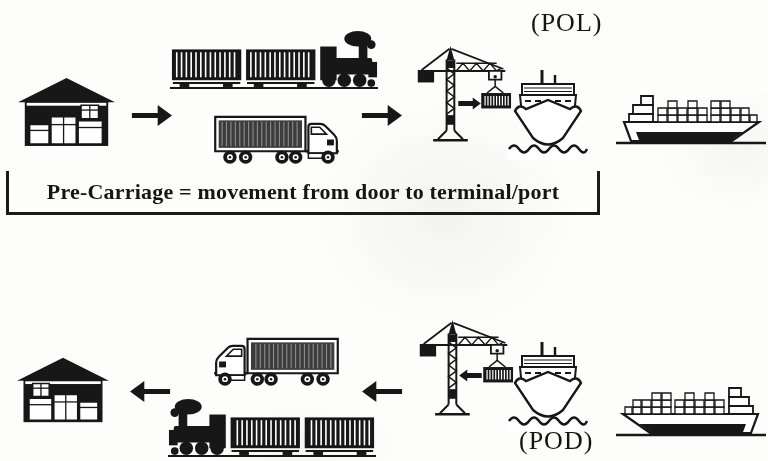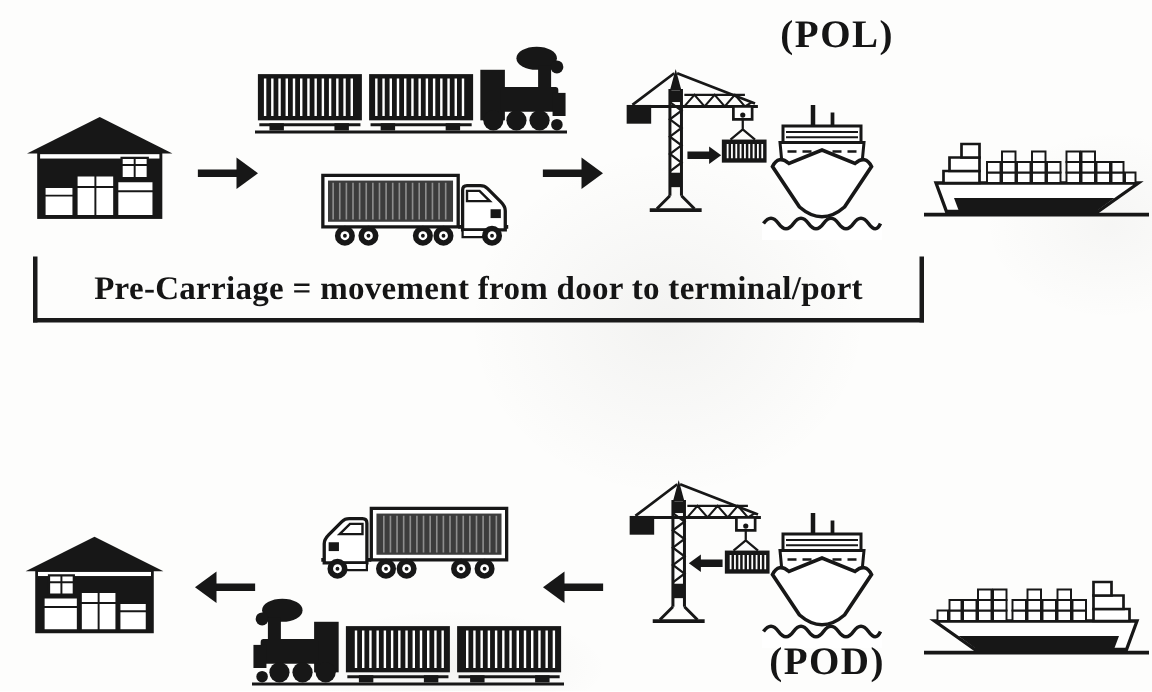--- a/index.html
+++ b/index.html
@@ -15,22 +15,22 @@
   }
   .icon{position:absolute;display:block;}
   .flip{transform:scaleX(-1);}
   .banner{
     position:absolute;display:flex;align-items:center;justify-content:center;
     font-weight:bold;font-size:22px;white-space:nowrap;letter-spacing:0.2px;color:#151515;
   }
   .banner.pre{border:3px solid #1a1a1a;border-top:none;}
   .banner.on{border:3px solid #1a1a1a;border-bottom:none;}
   .portlabel{
-    position:absolute;font-weight:bold;font-size:26px;letter-spacing:1px;
-    text-align:right;color:#151515;
+    position:absolute;font-weight:normal;font-size:26px;letter-spacing:1px;
+    text-align:left;color:#151515;margin-left:19px;
   }
   svg *{vector-effect:non-scaling-stroke;}
 </style>
 </head>
 <body>
 
 <div class="canvas">
 
   <svg width="0" height="0" style="position:absolute">
     <defs>
@@ -224,21 +224,21 @@
     </svg>
 
   <svg class="icon" style="left:508px;top:68px;width:80px;height:92px" viewBox="0 0 80 92">
       <use href="#shipbow"></use>
     </svg>
 
   <svg class="icon" style="left:616px;top:74px;width:150px;height:82px" viewBox="0 0 150 82">
       <use href="#cargoship"></use>
     </svg>
 
-  <div class="banner pre" style="left:22px;top:171px;width:588px;height:41px">
+  <div class="banner pre" style="left:6px;top:171px;width:588px;height:41px">
     <span>Pre-Carriage = movement from door to terminal/port</span>
   </div>
 
 
   <svg class="icon flip" style="left:17px;top:356px;width:92px;height:68px" viewBox="0 0 100 74">
       <use href="#warehouse"></use>
     </svg>
 
   <svg class="icon flip" style="left:130px;top:378px;width:42px;height:27px" viewBox="0 0 44 28">
       <use href="#arrow"></use>

